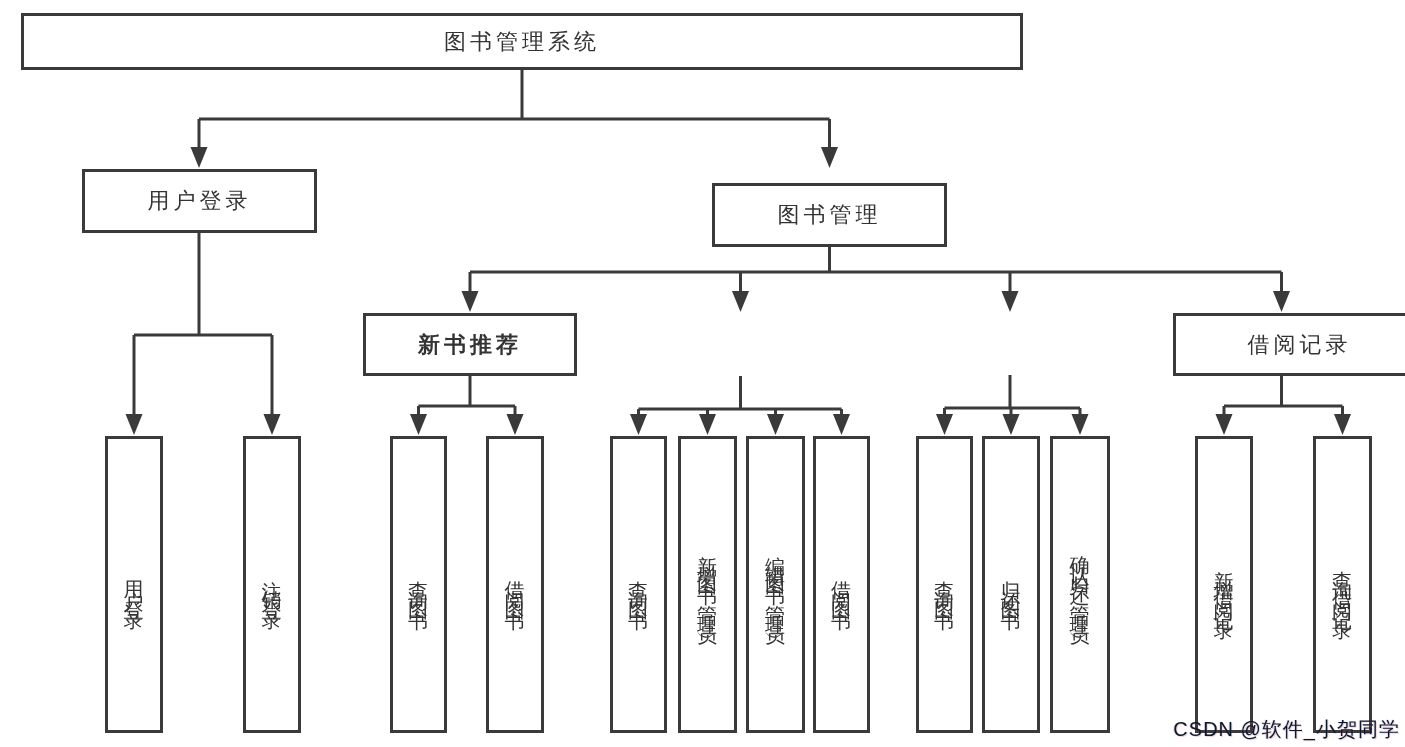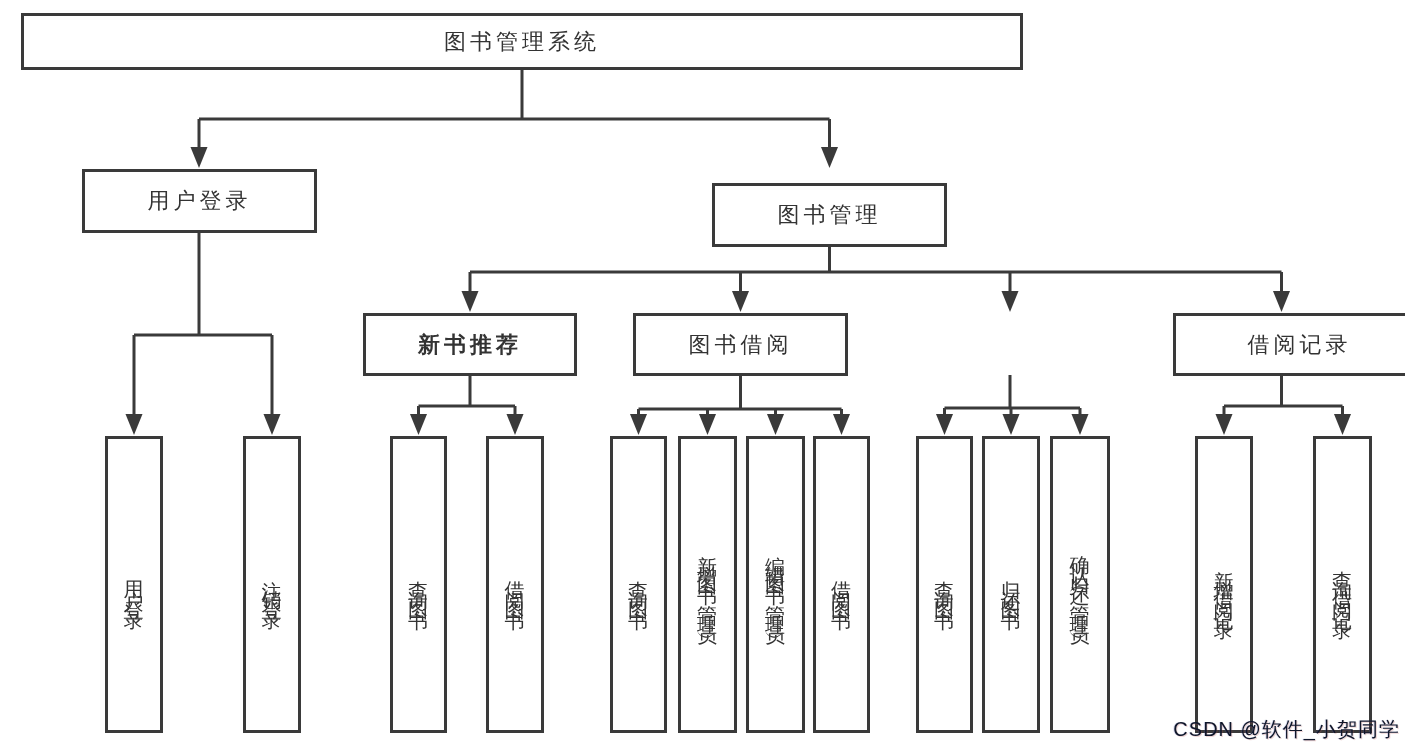--- a/index.html
+++ b/index.html
@@ -102,21 +102,20 @@
       <polygon points="1334,414 1351,414 1342.5,435"></polygon>
     </g>
   </svg>
 
   <div class="hnode" style="left:21px; top:13px; width:1002px; height:57px;">图书管理系统</div>
 
   <div class="hnode" style="left:82px; top:169px; width:235px; height:64px;">用户登录</div>
   <div class="hnode" style="left:712px; top:169px; width:235px; height:64px;margin-top:14px;">图书管理</div>
 
   <div class="hnode" style="left:363px; top:313px; width:214px; height:63px;font-weight:bold;">新书推荐</div>
-  <div class="hnode" style="left:633px; top:313px; width:215px; height:63px;">图书借阅</div>
   <div class="hnode" style="left:1173px; top:313px; width:253px; height:63px;">借阅记录</div>
 
   <div class="vnode" style="left:105px; top:436px; width:58px; height:297px;">
     <span>用户登录</span>
   </div>
   <div class="vnode" style="left:243px; top:436px; width:58px; height:297px;">
     <span>注销登录</span>
   </div>
 
   <div class="vnode" style="left:390px; top:436px; width:57px; height:297px;">

